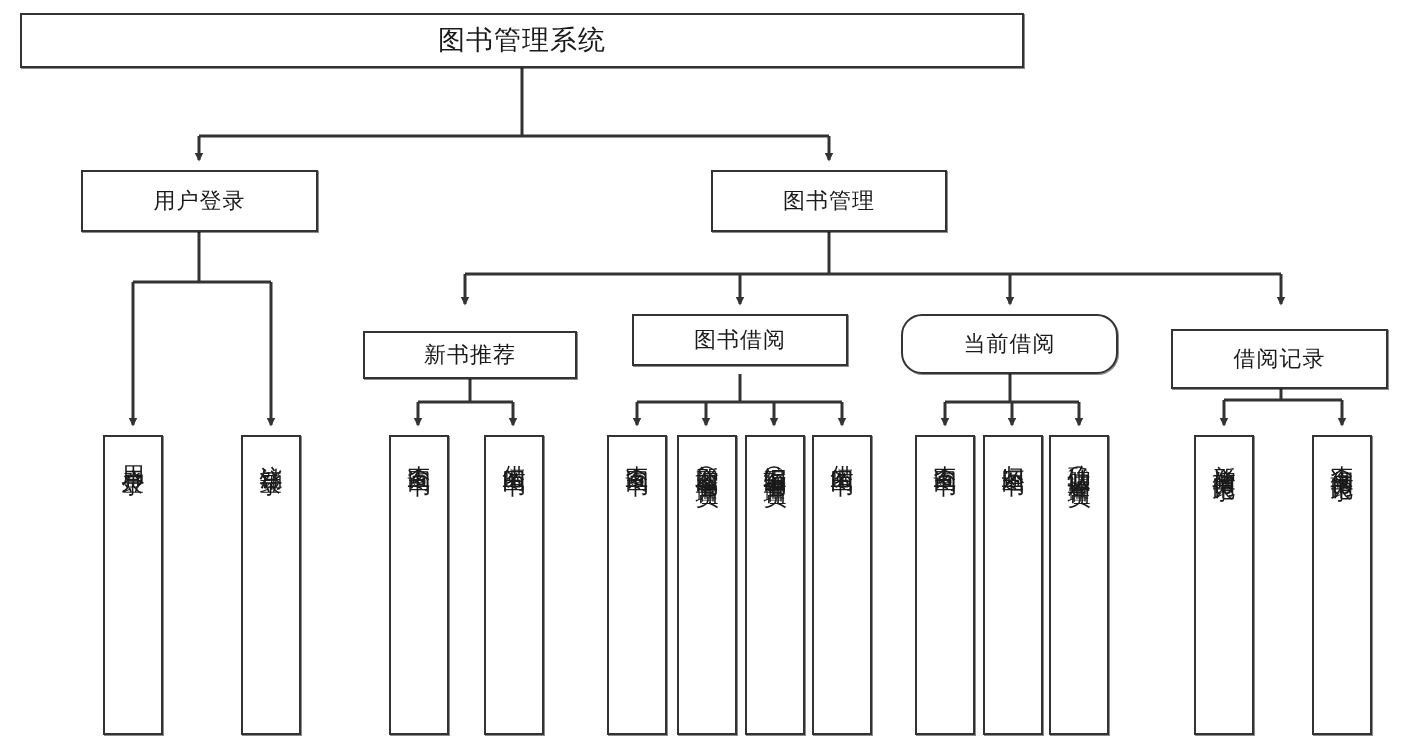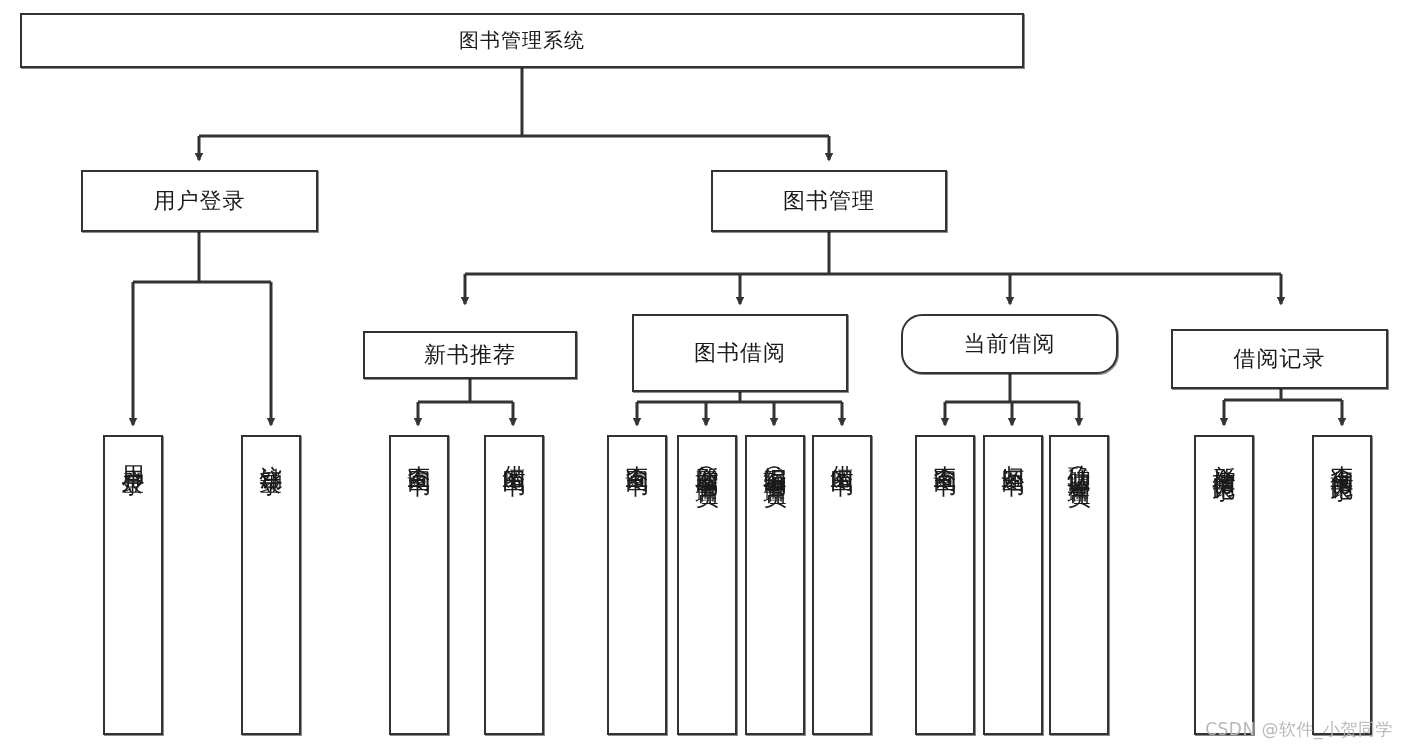--- a/index.html
+++ b/index.html
@@ -42,21 +42,21 @@
     text-align: center;
     line-height: 1.28;
     letter-spacing: 1px;
   }
   
   .node.h .node-label {
     font-size: 22px;
     white-space: nowrap;
   }
   .node.root .node-label {
-    font-size: 20px;
+    font-size: 27px;
   }
   
   .node.v {
     align-items: flex-start;
     justify-content: center;
     padding-top: 10px;
   }
   .node.v .node-label {
     writing-mode: vertical-rl;
     text-orientation: upright;
@@ -138,21 +138,21 @@
   <div class="node h" style="left:81px; top:170px; width:237px; height:62px;">
     <span class="node-label">用户登录</span>
   </div>
   <div class="node h" style="left:711px; top:170px; width:236px; height:62px;">
     <span class="node-label">图书管理</span>
   </div>
 
   <div class="node h" style="left:363px; top:331px; width:214px; height:48px;">
     <span class="node-label">新书推荐</span>
   </div>
-  <div class="node h" style="left:632px; top:314px; width:216px; height:78px;">
+  <div class="node h" style="left:632px; top:314px; width:216px; height:52px;">
     <span class="node-label">图书借阅</span>
   </div>
   <div class="node h" style="left:901px; top:314px; width:217px; height:60px;border-radius:21px;">
     <span class="node-label">当前借阅</span>
   </div>
   <div class="node h" style="left:1171px; top:314px; width:217px; height:60px;margin-top:15px;">
     <span class="node-label">借阅记录</span>
   </div>
 
   <div class="node v" style="left:103px; top:435px; width:60px; height:300px;">
@@ -192,15 +192,14 @@
     <span class="node-label">确认归还（管理员）</span>
   </div>
 
   <div class="node v" style="left:1194px; top:435px; width:60px; height:300px;">
     <span class="node-label">新增借阅记录</span>
   </div>
   <div class="node v" style="left:1312px; top:435px; width:60px; height:300px;">
     <span class="node-label">查询借阅记录</span>
   </div>
 
-  <div id="watermark">CSDN @软件_小贺同学</div>
 
 </div>
 
 </body></html>

